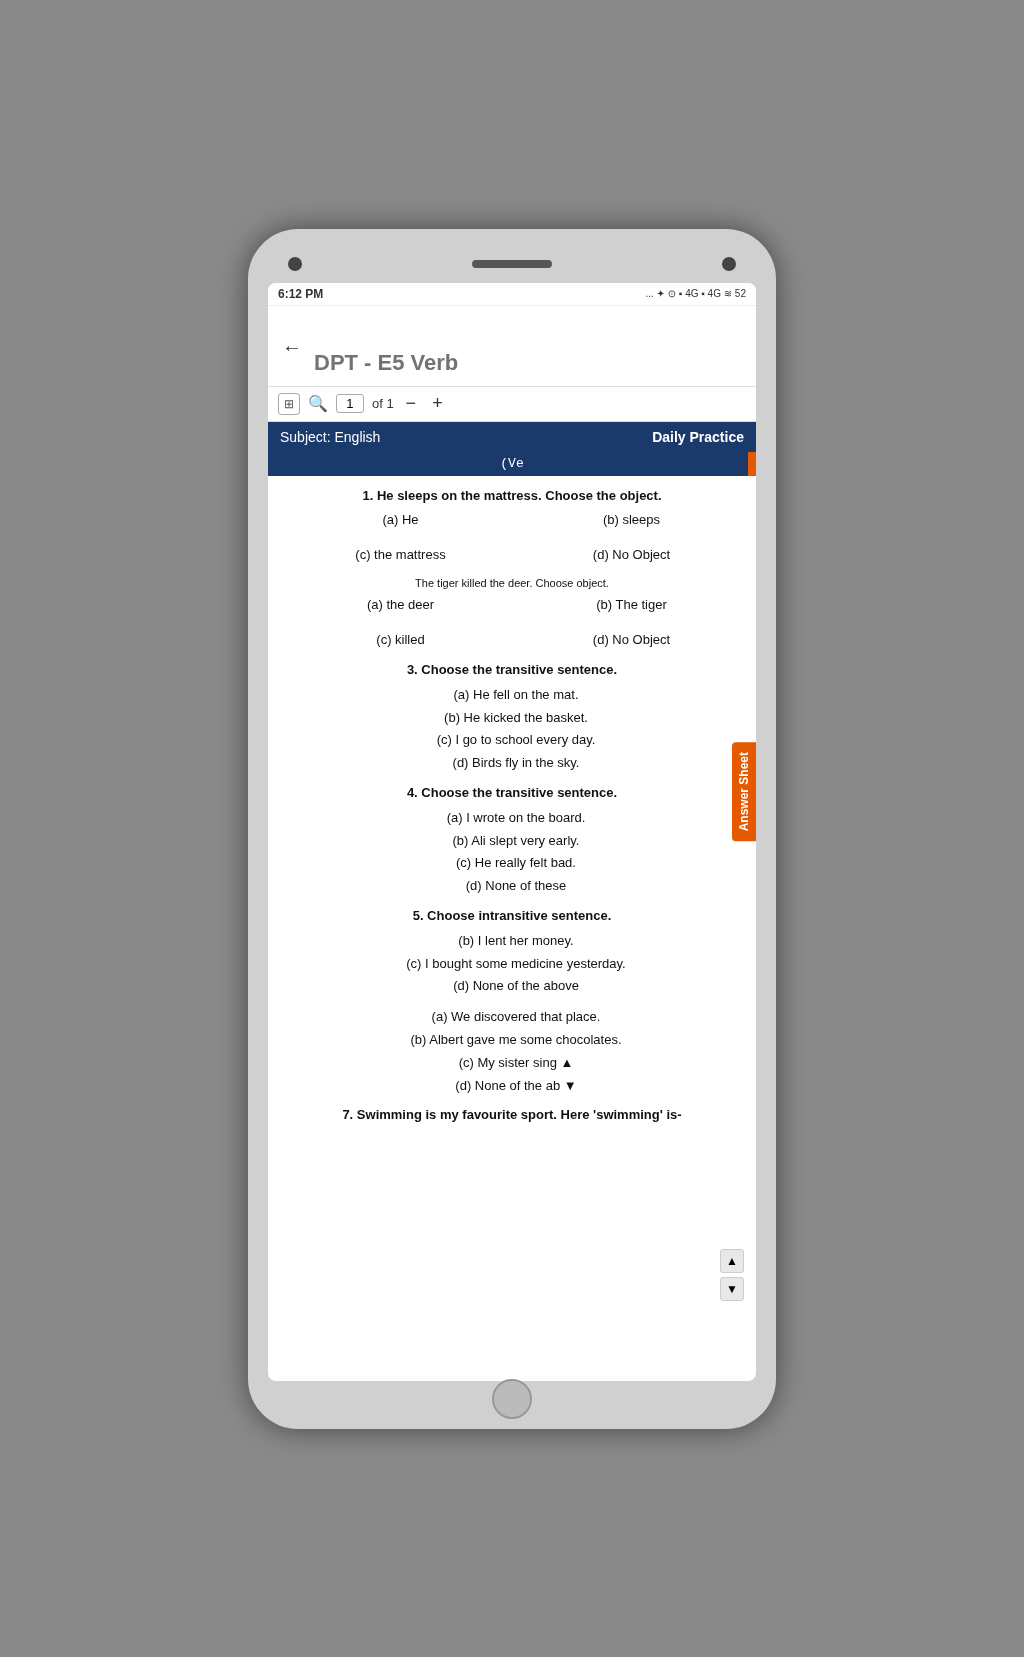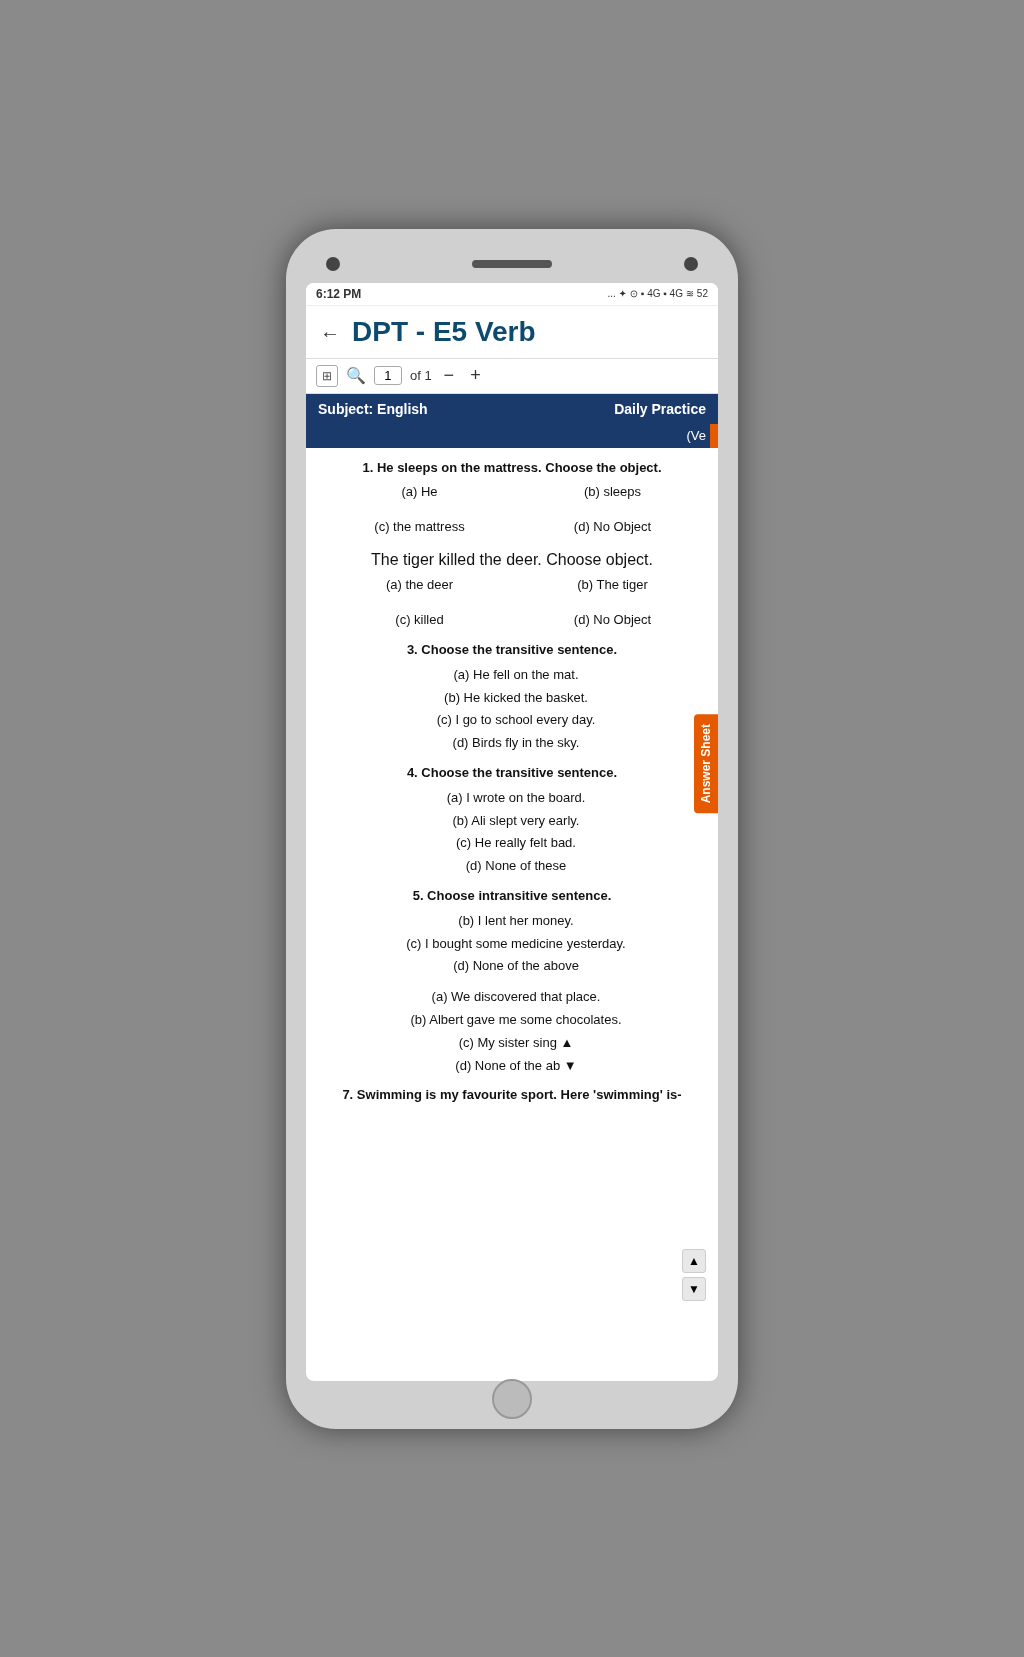--- a/index.html
+++ b/index.html
@@ -8,21 +8,21 @@
       width: 1024px;
       height: 1657px;
       background-color: #8a8a8a;
       display: flex;
       justify-content: center;
       align-items: center;
       font-family: Arial, sans-serif;
     }
 
     .phone-outer {
-      width: 452px;
+      width: 528px;
       height: 1200px;
       background: #d0d0d0;
       border-radius: 50px;
       padding: 20px;
       box-shadow: 0 0 30px rgba(0,0,0,0.5);
       display: flex;
       flex-direction: column;
       align-items: center;
     }
 
@@ -96,23 +96,24 @@
       border-bottom: 1px solid #ddd;
     }
 
     .back-arrow {
       font-size: 20px;
       color: #333;
       cursor: pointer;
     }
 
     .app-title {
-      font-size: 28px;
+      font-size: 22px;
       font-weight: bold;
-      color: #0c4a6e;
+      color: #737373;
+      margin-top: 34px;
     }
 
     .toolbar {
       background: #fff;
       padding: 6px 10px;
       display: flex;
       align-items: center;
       gap: 8px;
       border-bottom: 1px solid #ddd;
     }
@@ -166,35 +167,36 @@
     .subject-header {
       background: #1a3a6b;
       padding: 7px 12px;
       display: flex;
       justify-content: space-between;
       align-items: center;
     }
 
     .subject-label {
       color: #fff;
-      font-weight: bold;
+      font-weight: normal;
       font-size: 14px;
     }
 
     .daily-practice {
       color: #fff;
       font-weight: bold;
       font-size: 14px;
     }
 
     .subtitle-bar {
       background: #1a3a6b;
-      text-align: right;
+      text-align: center;
       padding: 2px 12px 4px 12px;
       position: relative;
+      font-family: Liberation Mono, monospace;
     }
 
     .subtitle-text {
       color: #fff;
       font-size: 13px;
     }
 
     .orange-tab {
       position: absolute;
       right: 0;
@@ -254,21 +256,21 @@
       writing-mode: vertical-rl;
       text-orientation: mixed;
       transform: rotate(180deg);
       padding: 10px 5px;
       border-radius: 0 4px 4px 0;
       cursor: pointer;
       z-index: 10;
     }
 
     .q2-label {
-      font-size: 16px;
+      font-size: 11px;
       margin-bottom: 2px;
     }
 
     .nav-arrows {
       position: absolute;
       right: 12px;
       bottom: 80px;
       display: flex;
       flex-direction: column;
       gap: 4px;

